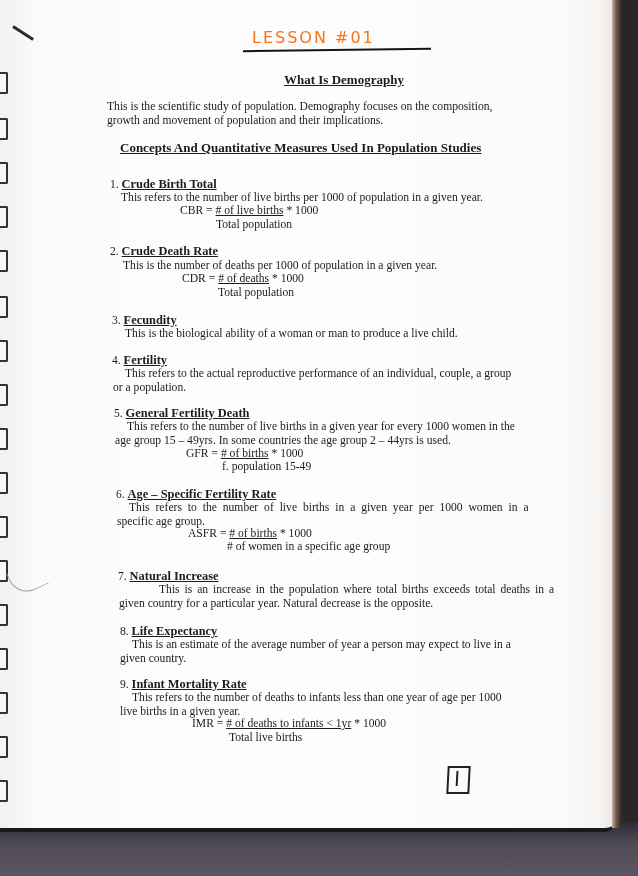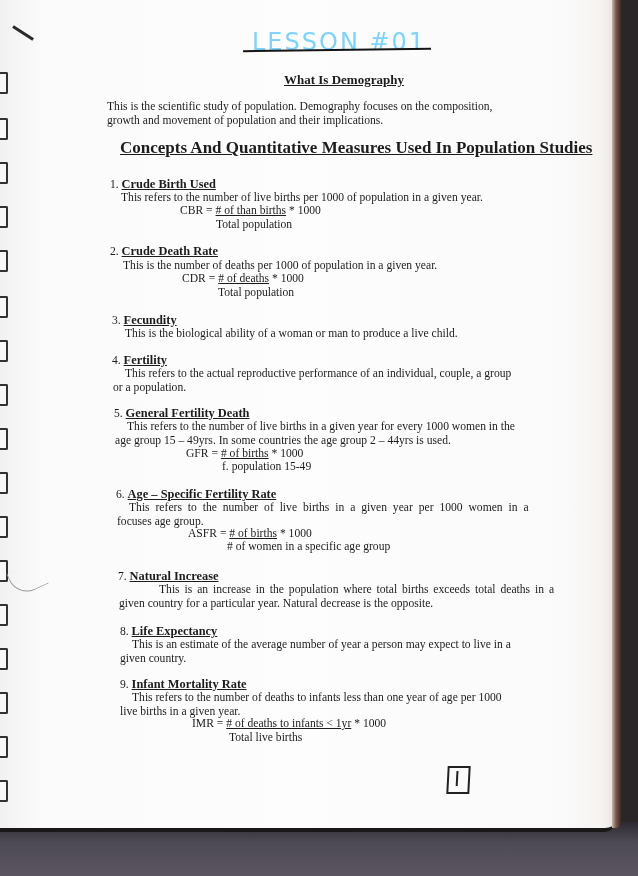--- a/index.html
+++ b/index.html
@@ -3,25 +3,25 @@
 <meta charset="utf-8">
 <style>
   html, body { margin:0; padding:0; }
   body { width:638px; height:876px; position:relative; overflow:hidden; background:#3d3a44; font-family:"Liberation Serif", serif; color:#1c1c1c; }
   .desk { position:absolute; left:0; top:820px; width:638px; height:56px; background:linear-gradient(#2b2830,#4e4a55 40%,#5a5560); }
   .page { position:absolute; left:0; top:0; width:615px; height:828px; background:linear-gradient(90deg,#f1f1f1 0px,#fbfbfb 40px,#fdfdfd 300px,#fbfafa 560px,#f6f4f2 600px,#e9e5e2 615px); border-bottom:4px solid #1a1818; border-radius:0 0 10px 0; }
   .edge { position:absolute; left:612px; top:0; width:10px; height:828px; background:linear-gradient(90deg,#c8b8ae,#7a5a4a 40%,#2a2020); border-radius:0 0 6px 0; }
   .edge2 { position:absolute; left:622px; top:0; width:16px; height:822px; background:#2a2527; }
   .spiral { position:absolute; left:0; width:6px; height:18px; border:2px solid #333; border-left:none; background:#f8f8f8; border-radius:0 2px 2px 0; }
   .tick { position:absolute; left:13px; top:25px; width:24px; height:3px; background:#2a2a2a; transform:rotate(33deg); transform-origin:left center; }
-  .heading-hand { position:absolute; left:252px; top:28px; font-family:"DejaVu Sans", sans-serif; font-size:24px; letter-spacing:2px; color:#7dd3fc; }
+  .heading-hand { position:absolute; left:252px; top:28px; font-family:"DejaVu Sans", sans-serif; font-size:16px; letter-spacing:2px; color:#f97316; }
   .heading-line { position:absolute; left:243px; top:49px; width:188px; height:2px; background:#151515; transform:rotate(-0.7deg); }
   .t { position:absolute; font-size:11.6px; line-height:13px; white-space:nowrap; }
   .h1 { font-weight:bold; font-size:13px; text-decoration:underline; }
-  .h2 { font-weight:bold; font-size:17px; text-decoration:underline; }
+  .h2 { font-weight:bold; font-size:13px; text-decoration:underline; }
   .item-num { font-size:11.6px; }
   .item-title { font-weight:bold; font-size:12.4px; text-decoration:underline; }
   .u { text-decoration:underline; }
   .pagebox { position:absolute; left:447px; top:766px; width:19px; height:24px; border:2px solid #222; transform:skewX(-3deg); }
   .pagebox span { position:absolute; left:7px; top:3px; width:2px; height:15px; background:#222; }
   .pagebox i { position:absolute; left:0; right:0; top:-5px; font-style:normal; font-size:0; }
   .scribble { position:absolute; left:10px; top:565px; width:34px; height:26px; border-left:1.5px solid #999; border-bottom:1.5px solid #999; border-radius:0 0 0 20px; transform:rotate(-25deg); }
 </style>
 </head>
 <body>
@@ -59,25 +59,25 @@
 
 <div class="t h1" style="left:248px; top:73px;margin-left:36px;">What Is Demography</div>
 
 <div class="t" style="left:107px; top:100px;">This is the scientific study of population. Demography focuses on the composition,</div>
 <div class="t" style="left:107px; top:114px;">growth and movement of population and their implications.</div>
 
 <div class="t h2" style="left:120px; top:141px;">Concepts And Quantitative Measures Used In Population Studies</div>
 
 <div class="t" style="left:110px; top:178px;">
   <span class="item-num">1.</span>
-  <span class="item-title">Crude Birth Used</span>
+  <span class="item-title">Crude Birth Total</span>
 </div>
 <div class="t" style="left:121px; top:191px;text-align:right;">This refers to the number of live births per 1000 of population in a given year.</div>
 <div class="t" style="left:180px; top:204px;">
-  <span>CBR = </span><span class="u"># of than births</span><span> * 1000</span>
+  <span>CBR = </span><span class="u"># of live births</span><span> * 1000</span>
 </div>
 <div class="t" style="left:216px; top:218px;">Total population</div>
 
 <div class="t" style="left:110px; top:245px;">
   <span class="item-num">2.</span>
   <span class="item-title">Crude Death Rate</span>
 </div>
 <div class="t" style="left:123px; top:259px;">This is the number of deaths per 1000 of population in a given year.</div>
 <div class="t" style="left:182px; top:272px;">
   <span>CDR = </span><span class="u"># of deaths</span><span> * 1000</span>
@@ -106,21 +106,21 @@
 <div class="t" style="left:186px; top:447px;">
   <span>GFR = </span><span class="u"># of births</span><span> * 1000</span>
 </div>
 <div class="t" style="left:222px; top:460px;">f. population 15-49</div>
 
 <div class="t" style="left:116px; top:488px;">
   <span class="item-num">6.</span>
   <span class="item-title">Age – Specific Fertility Rate</span>
 </div>
 <div class="t" style="left:129px; top:501px; word-spacing:3px;">This refers to the number of live births in a given year per 1000 women in a</div>
-<div class="t" style="left:117px; top:515px;">focuses age group.</div>
+<div class="t" style="left:117px; top:515px;">specific age group.</div>
 <div class="t" style="left:188px; top:527px;">
   <span>ASFR = </span><span class="u"># of births</span><span> * 1000</span>
 </div>
 <div class="t" style="left:227px; top:540px;"># of women in a specific age group</div>
 
 <div class="t" style="left:118px; top:570px;">
   <span class="item-num">7.</span>
   <span class="item-title">Natural Increase</span>
 </div>
 <div class="t" style="left:131px; top:583px; word-spacing:2px;margin-left:28px;">This is an increase in the population where total births exceeds total deaths in a</div>

